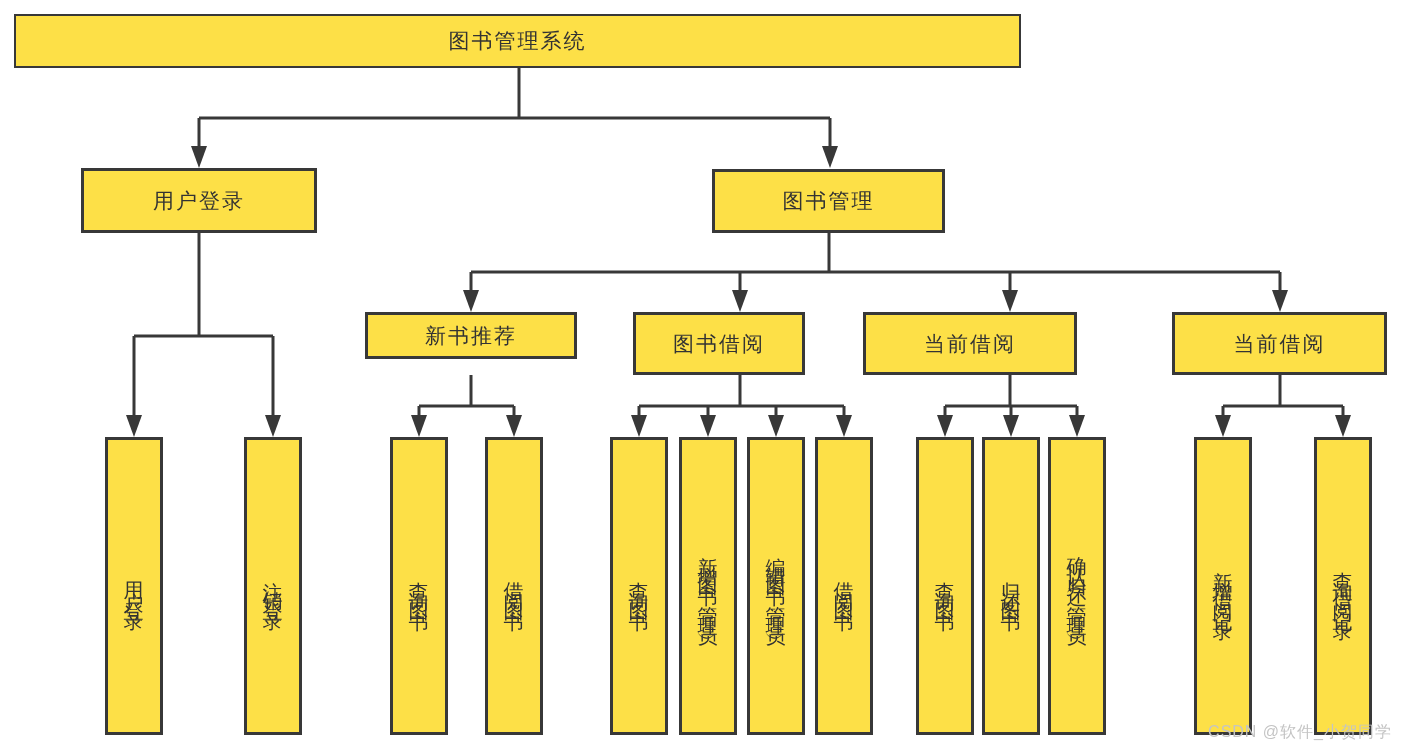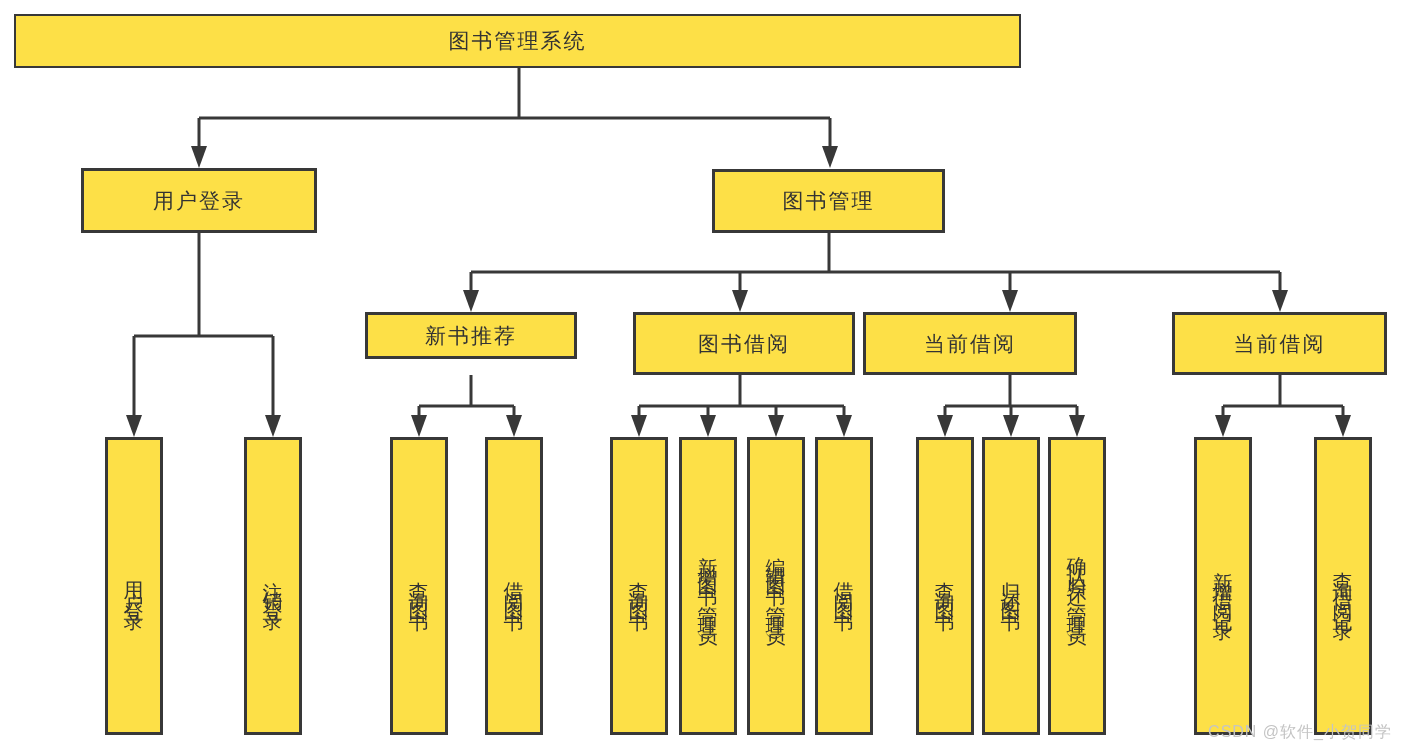--- a/index.html
+++ b/index.html
@@ -70,21 +70,21 @@
 <div class="box" style="left:81px;top:168px;width:236px;height:65px">
   <span class="htext">用户登录</span>
 </div>
 <div class="box" style="left:712px;top:169px;width:233px;height:64px">
   <span class="htext">图书管理</span>
 </div>
 
 <div class="box" style="left:365px;top:312px;width:212px;height:47px">
   <span class="htext">新书推荐</span>
 </div>
-<div class="box" style="left:633px;top:312px;width:222px;height:63px">
+<div class="box" style="left:633px;top:312px;width:172px;height:63px">
   <span class="htext">图书借阅</span>
 </div>
 <div class="box" style="left:863px;top:312px;width:214px;height:63px">
   <span class="htext">当前借阅</span>
 </div>
 <div class="box" style="left:1172px;top:312px;width:215px;height:63px">
   <span class="htext">当前借阅</span>
 </div>
 
 <div class="box" style="left:105px;top:437px;width:58px;height:298px">

